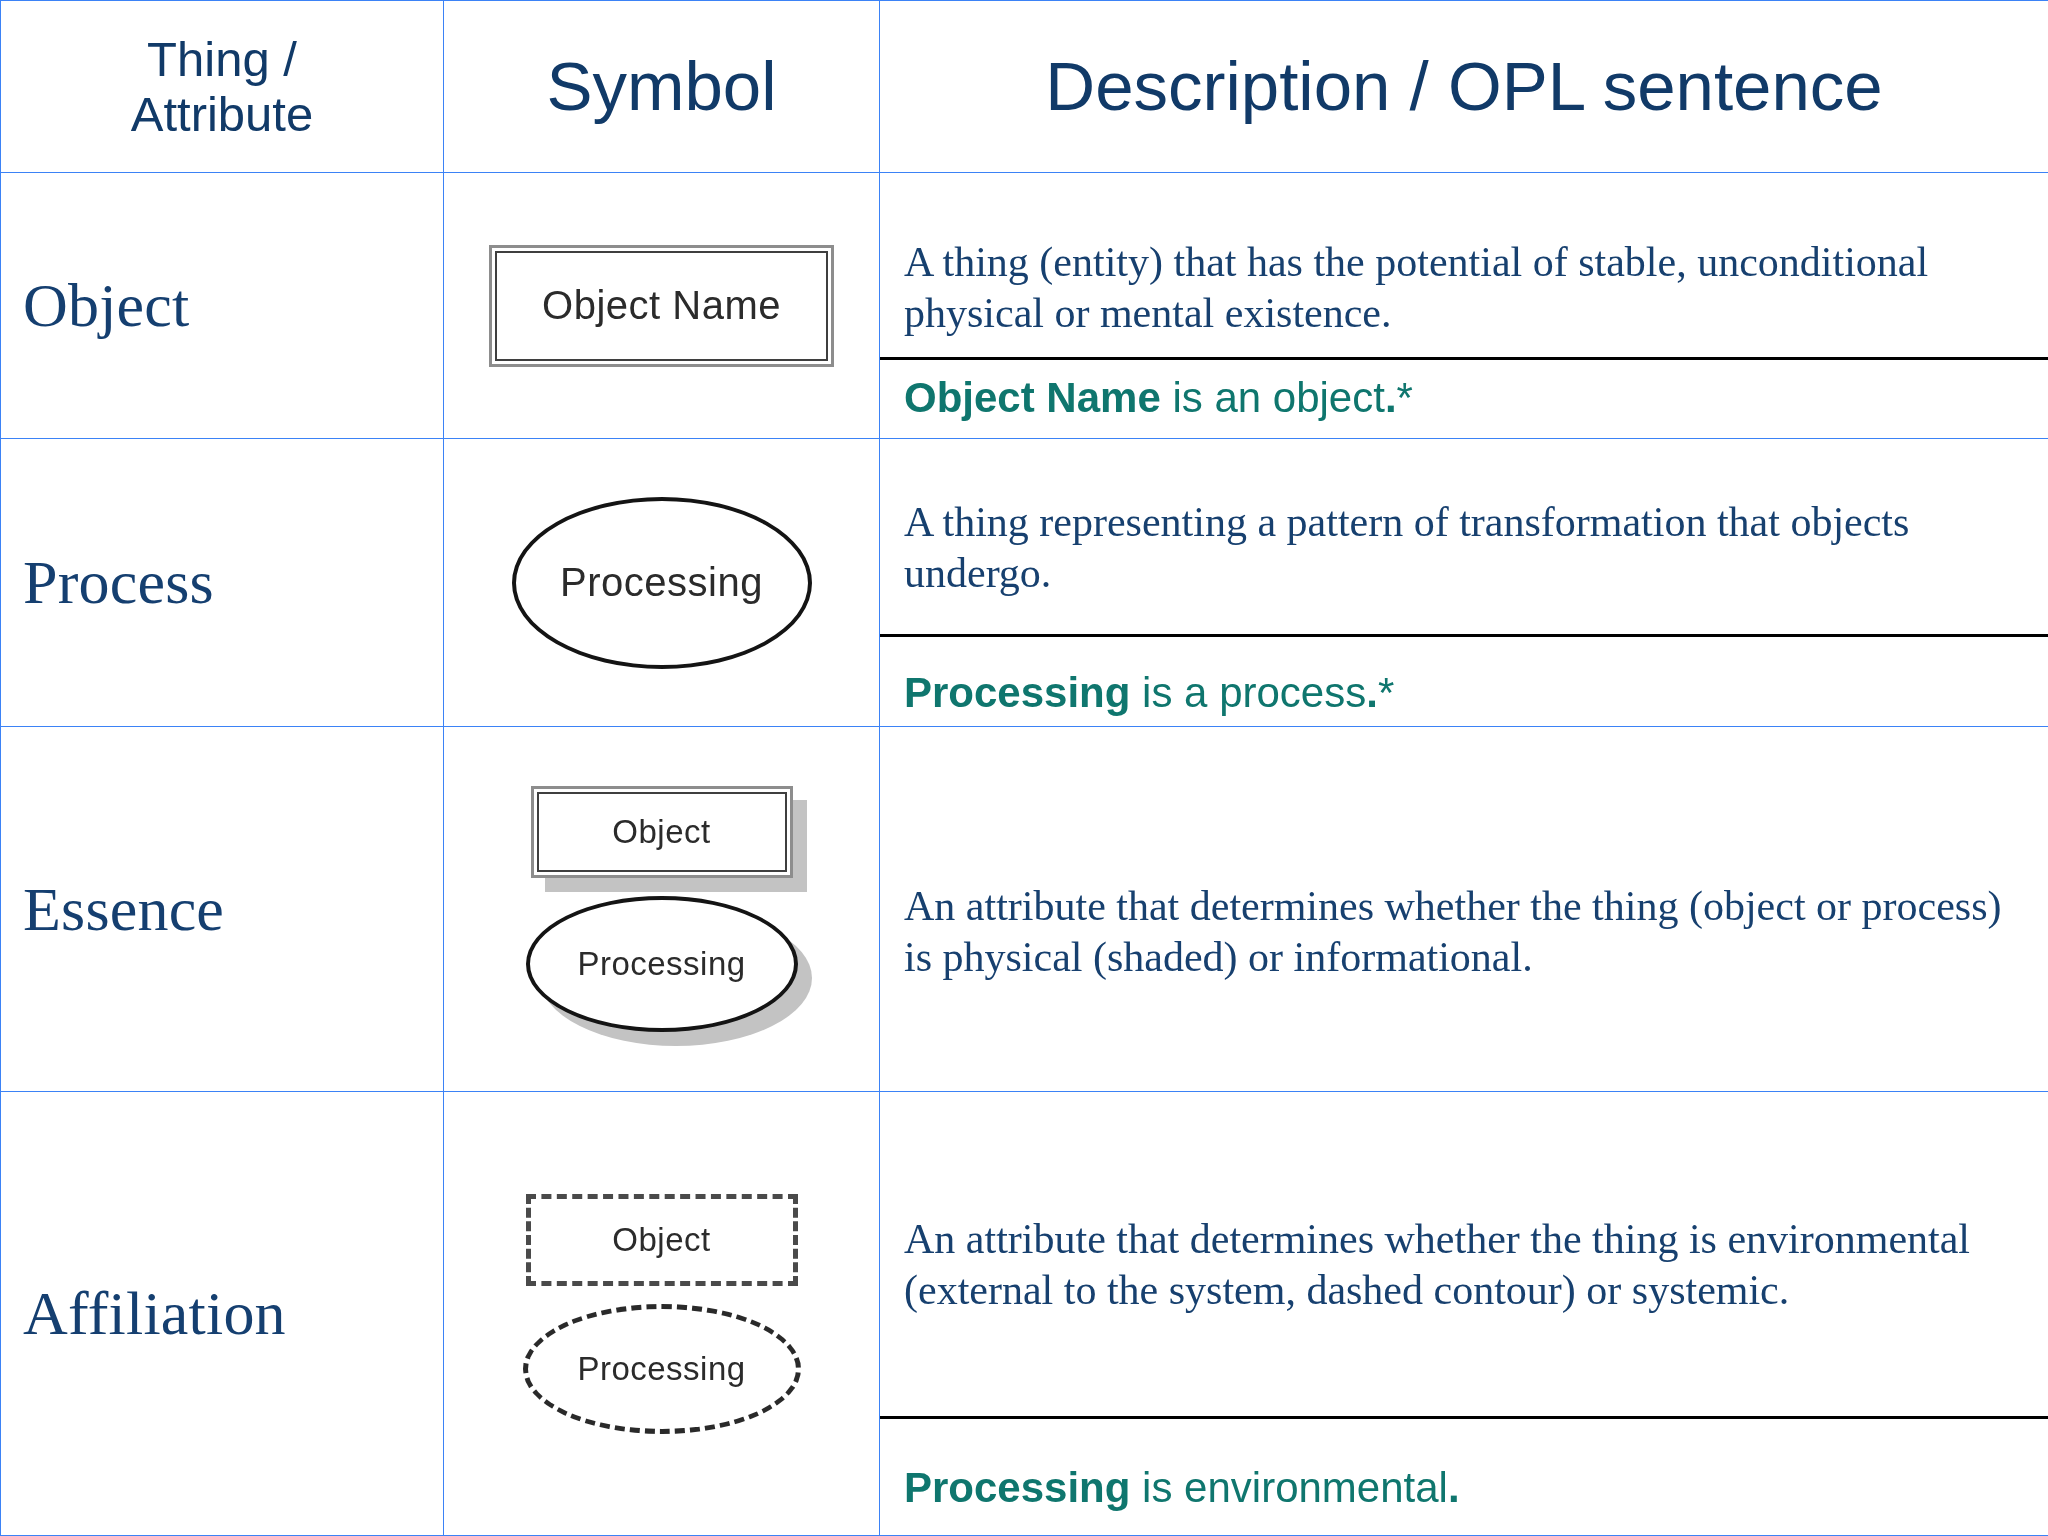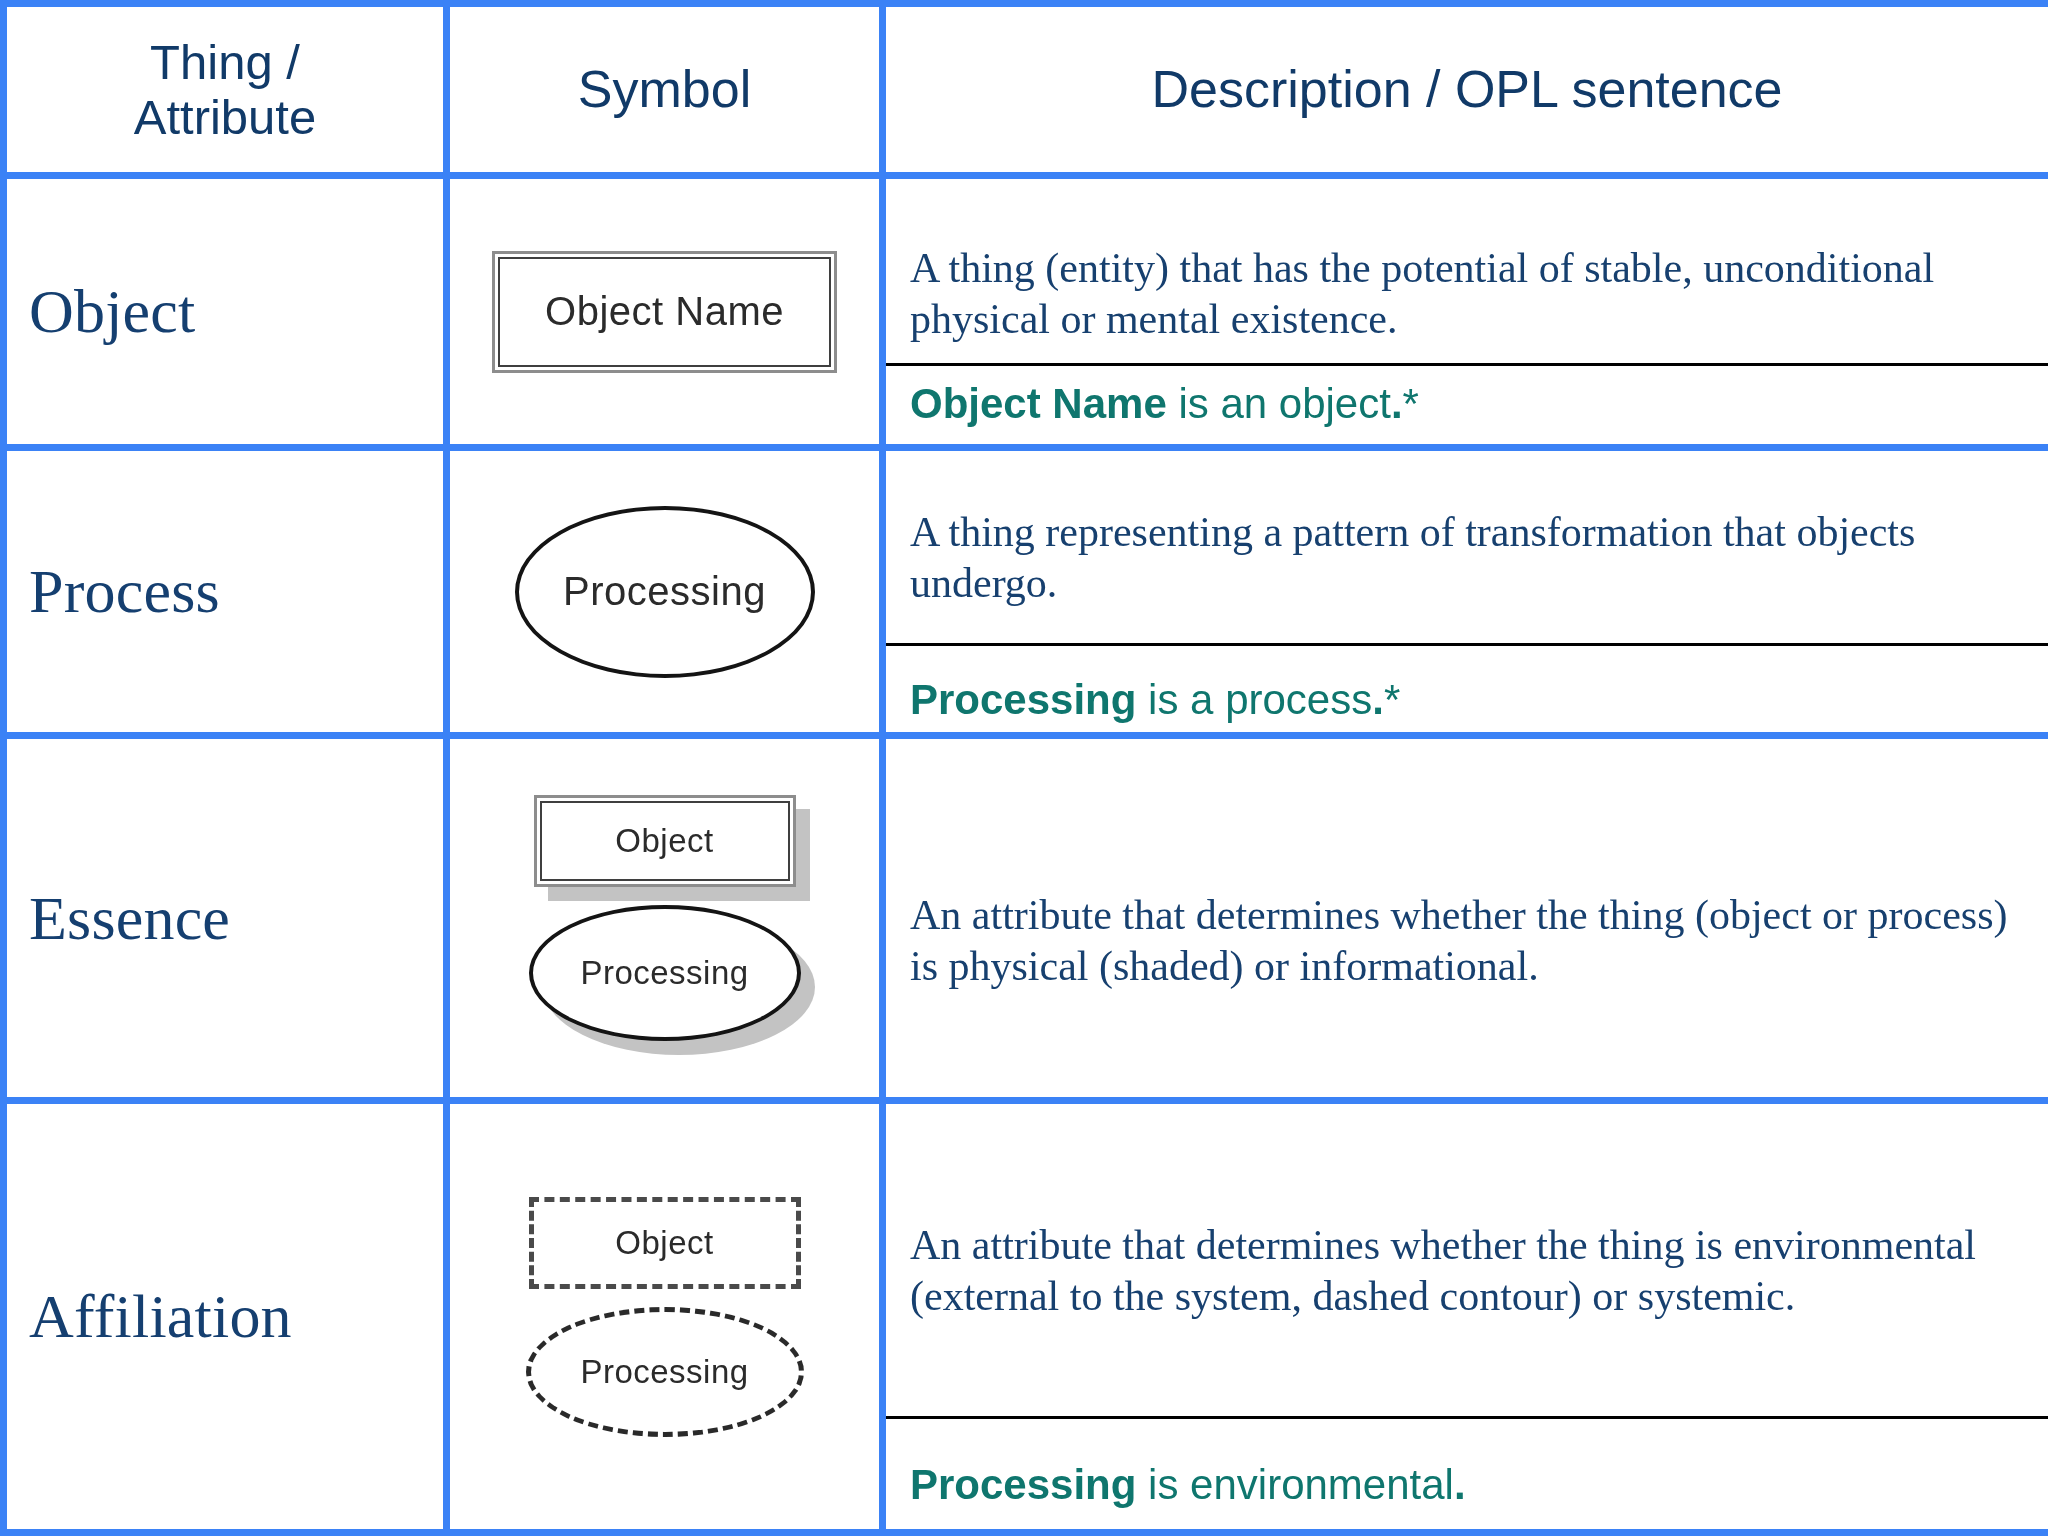--- a/index.html
+++ b/index.html
@@ -1,28 +1,28 @@
 <!DOCTYPE html>
 <html><head>
 <meta charset="utf-8">
 <style>
   html,body{margin:0;padding:0;background:#ffffff;}
   body{width:2048px;height:1536px;font-family:"Liberation Sans",sans-serif;overflow:hidden;}
   .sheet{width:2048px;height:1536px;box-sizing:border-box;position:relative;background:#fff;}
 
   table.opm{border-collapse:collapse;width:2048px;height:1536px;table-layout:fixed;}
-  table.opm td{border:7px solid #3b82f6;padding:0;vertical-align:middle;background:#fff;}
+  table.opm td{border:1px solid #3b82f6;padding:0;vertical-align:middle;background:#fff;}
 
   col.c1{width:443px;}
   col.c2{width:436px;}
   col.c3{width:1169px;}
 
   
   .hdr{ text-align:center; color:#113a68; font-family:"Liberation Sans",sans-serif;
-        font-size:52px; line-height:1.12; font-weight:400; padding:6px 8px;}
+        font-size:69px; line-height:1.12; font-weight:400; padding:6px 8px;}
   .hdr.small{font-size:49px;}
 
   
   .rowlabel{ color:#153f70; font-family:"Liberation Serif",serif; font-size:62px;
              padding-left:22px; letter-spacing:.2px; white-space:nowrap;}
 
   
   .desc{ color:#17406f; font-family:"Liberation Serif",serif; font-size:42px;
          line-height:1.22; padding:16px 20px 18px 24px;}
 

